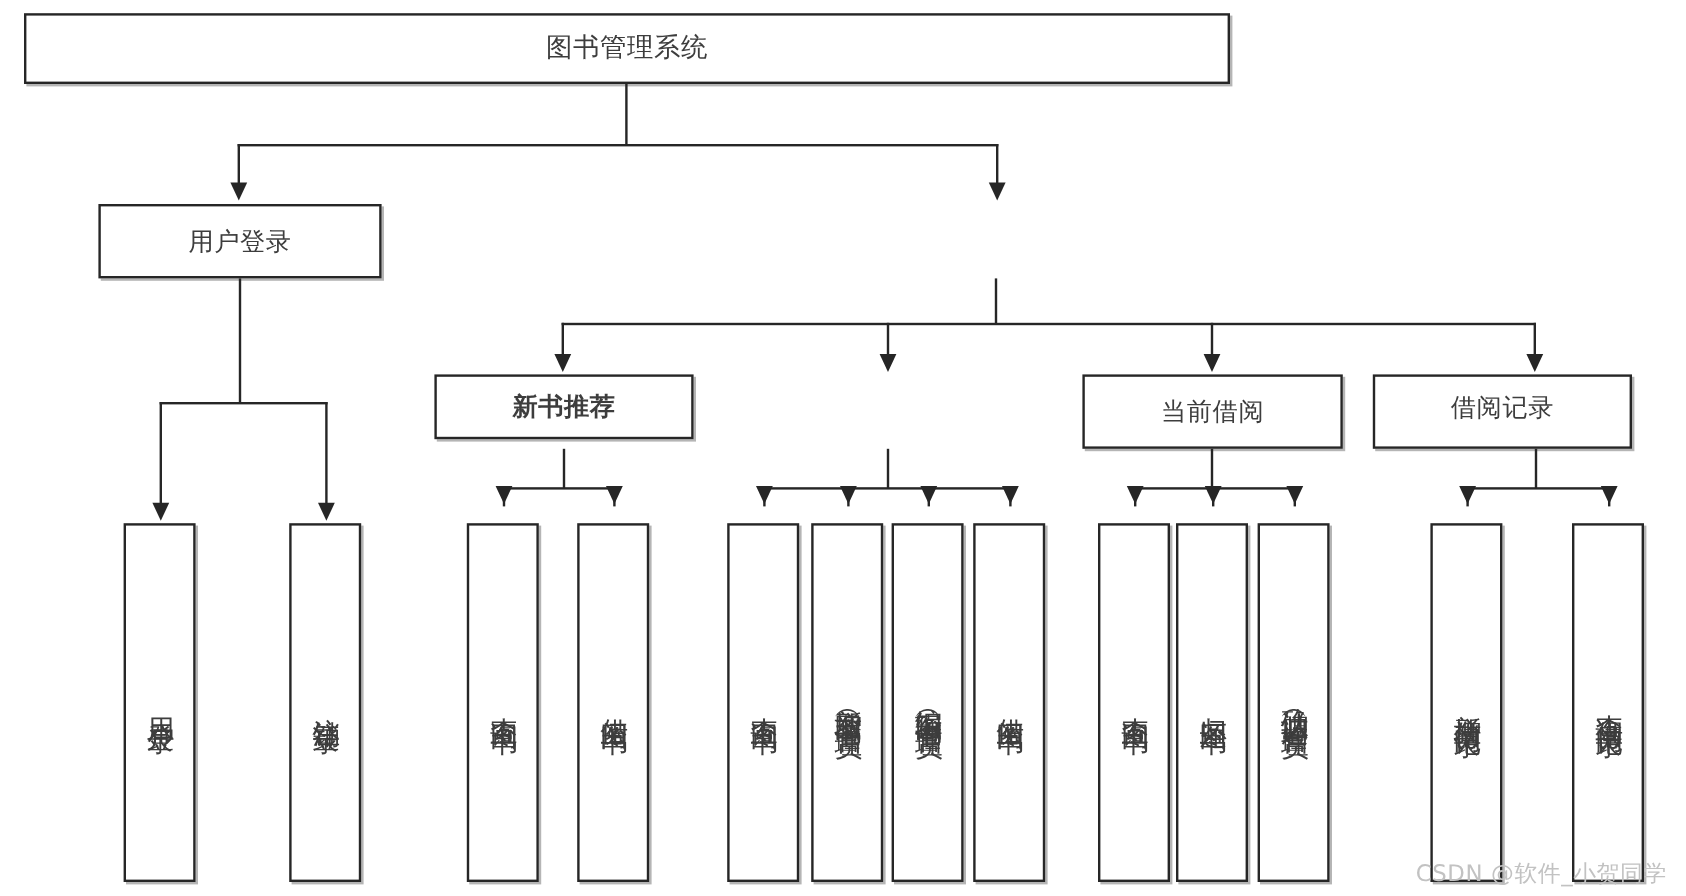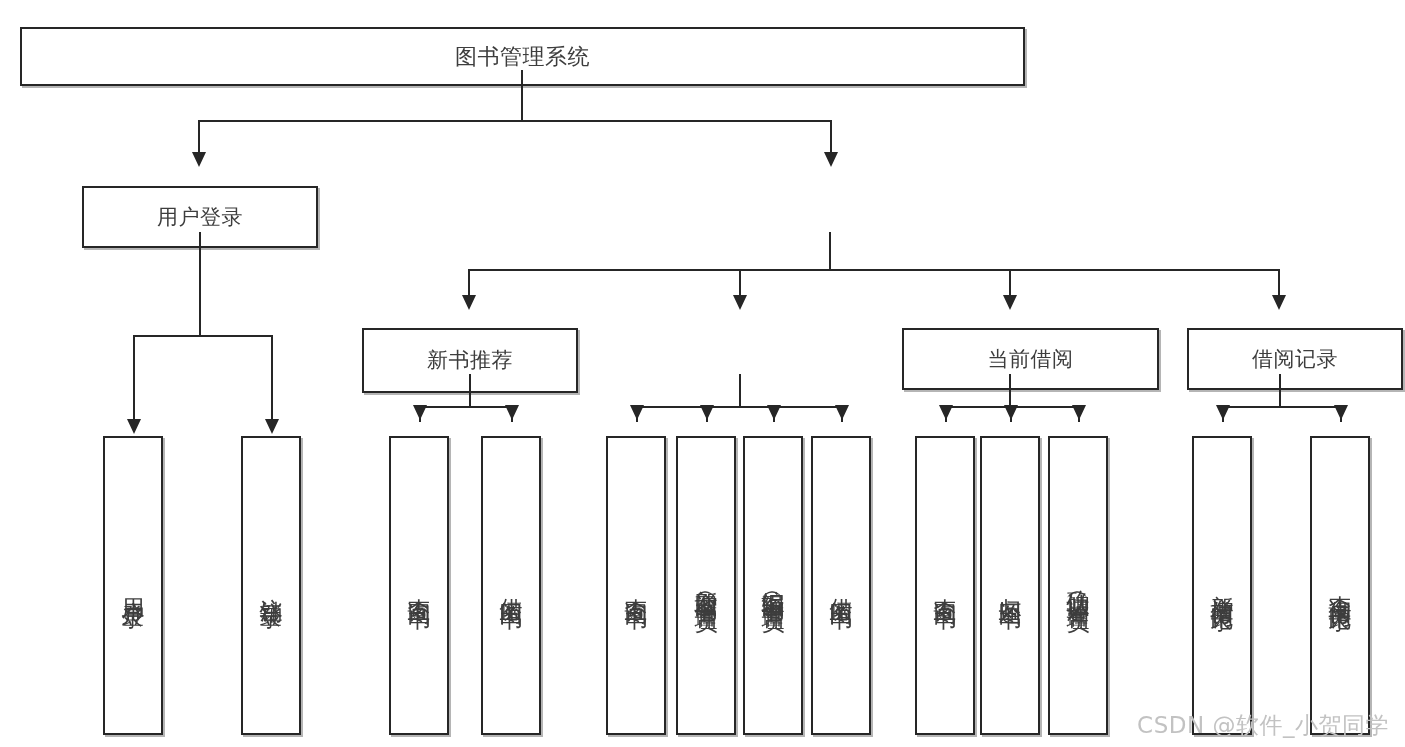--- a/index.html
+++ b/index.html
@@ -29,21 +29,20 @@
     display: flex;
     align-items: center;
     justify-content: center;
     color: #3d3d3d;
     text-align: center;
     line-height: 1.08;
   }
   .node.h {           
     font-size: 21px;
     letter-spacing: 0.5px;
-    margin-top: 16px;
   }
   .node.root {
     font-size: 22px;
   }
   .node.v {           
     writing-mode: vertical-rl;
     text-orientation: upright;
     font-size: 23px;
     letter-spacing: 3px;
     padding: 6px 0;
@@ -70,21 +69,21 @@
     border-left: 7px solid transparent;
     border-right: 7px solid transparent;
     border-top: 15px solid #262626;
   }
 
   
   #watermark {
     position: absolute;
     right: 16px;
     bottom: 6px;
-    font-size: 23px;
+    font-size: 19px;
     color: #c2c2c2;
     letter-spacing: 0.5px;
     white-space: nowrap;
     user-select: none;
     margin-top: 37px;
   }
 </style>
 </head>
 <body>
 
@@ -118,27 +117,27 @@
   <div class="edge hline" style="left:468px; top:269px; width:812px; height:2px;"></div>
   <div class="edge vline" style="left:468px; top:269px; width:2px; height:27px;"></div>
   <div class="arrow" style="left:462px; top:295px;"></div>
   <div class="edge vline" style="left:739px; top:269px; width:2px; height:27px;"></div>
   <div class="arrow" style="left:733px; top:295px;"></div>
   <div class="edge vline" style="left:1009px; top:269px; width:2px; height:27px;"></div>
   <div class="arrow" style="left:1003px; top:295px;"></div>
   <div class="edge vline" style="left:1278px; top:269px; width:2px; height:27px;"></div>
   <div class="arrow" style="left:1272px; top:295px;"></div>
 
-  <div class="node h" style="left:362px; top:312px; width:216px; height:65px;">
+  <div class="node h" style="left:362px; top:312px; width:216px; height:54px;font-weight:bold;">
     <span>新书推荐</span>
   </div>
-  <div class="node h" style="left:902px; top:312px; width:257px; height:62px;text-align:right;">
+  <div class="node h" style="left:902px; top:312px; width:217px; height:62px;text-align:right;">
     <span>当前借阅</span>
   </div>
-  <div class="node h" style="left:1187px; top:312px; width:216px; height:62px;">
+  <div class="node h" style="left:1144px; top:312px; width:216px; height:62px;font-family:Liberation Mono, monospace;">
     <span>借阅记录</span>
   </div>
 
   <div class="edge vline" style="left:469px; top:374px; width:2px; height:33px;"></div>
   <div class="edge hline" style="left:419px; top:406px; width:94px; height:2px;"></div>
   <div class="edge vline" style="left:419px; top:406px; width:2px; height:16px;"></div>
   <div class="arrow" style="left:413px; top:405px;"></div>
   <div class="edge vline" style="left:511px; top:406px; width:2px; height:16px;"></div>
   <div class="arrow" style="left:505px; top:405px;"></div>
 

